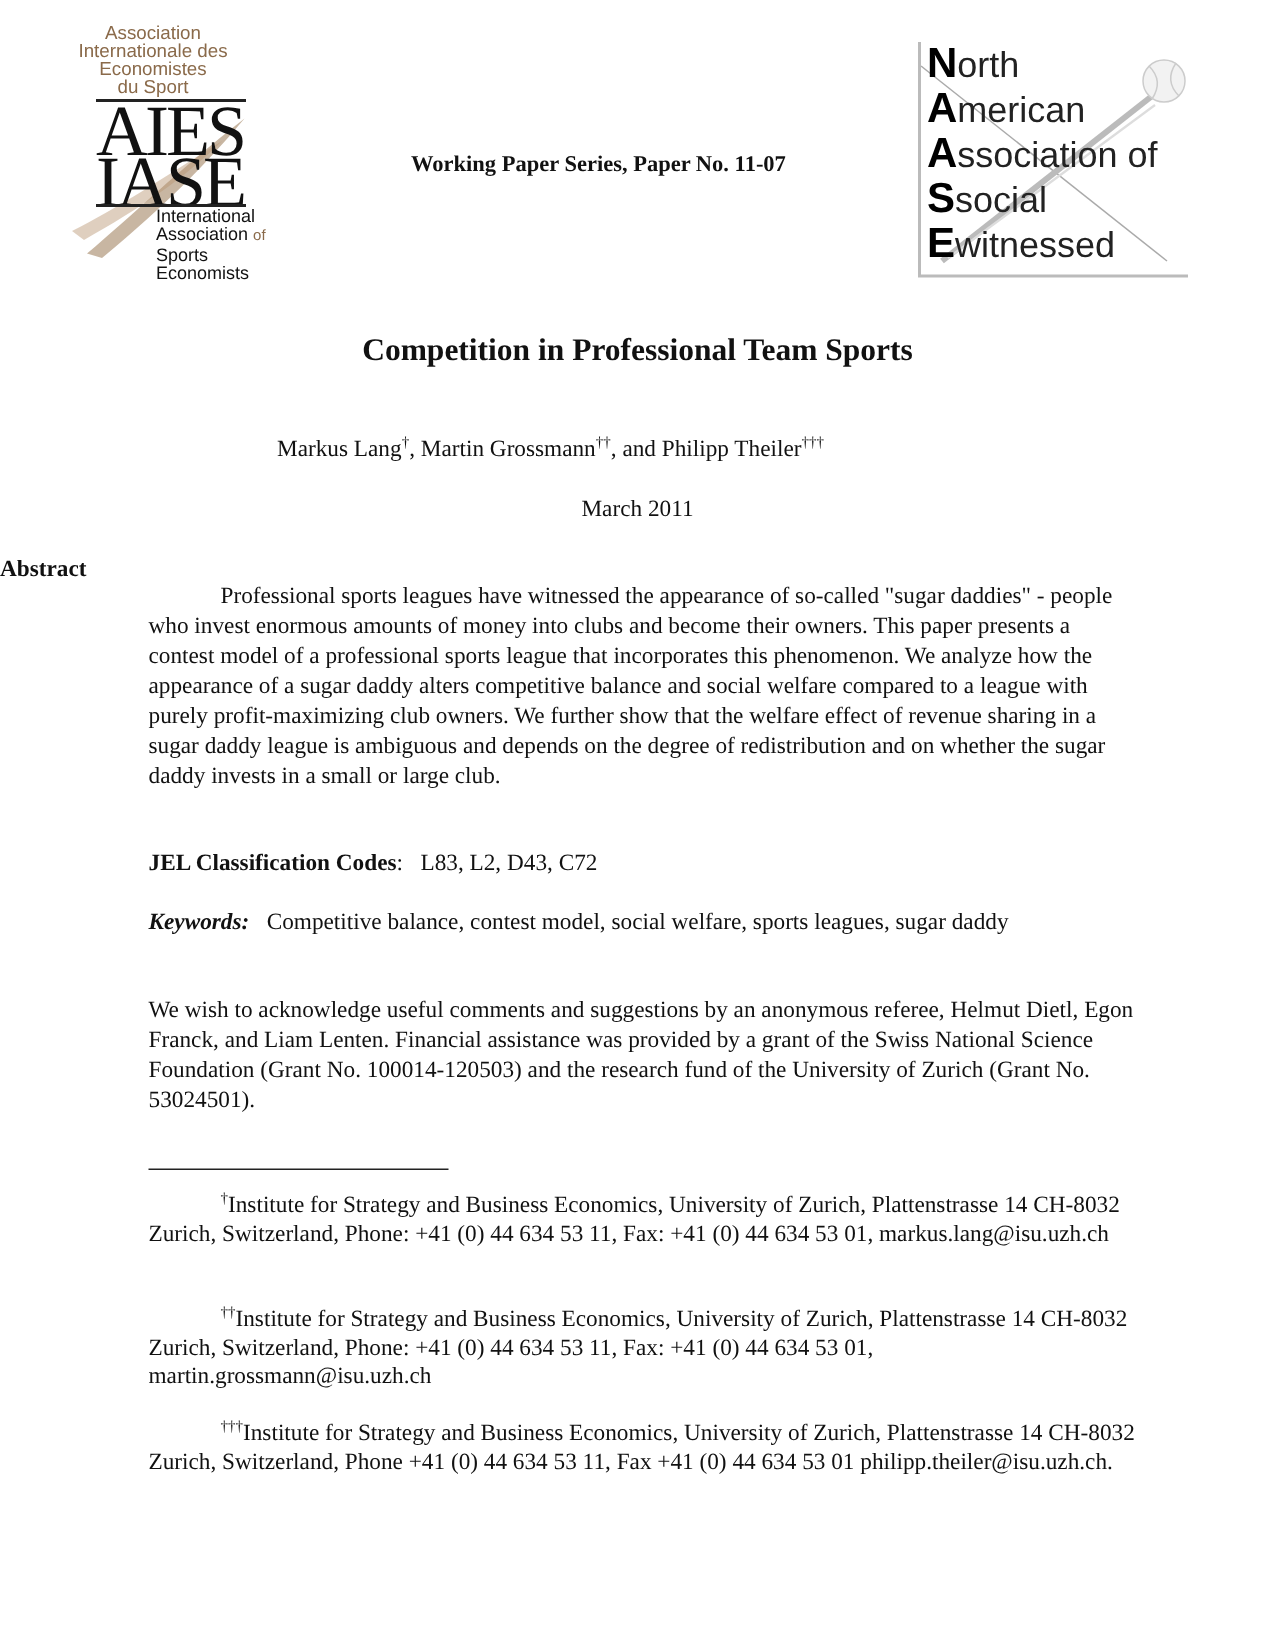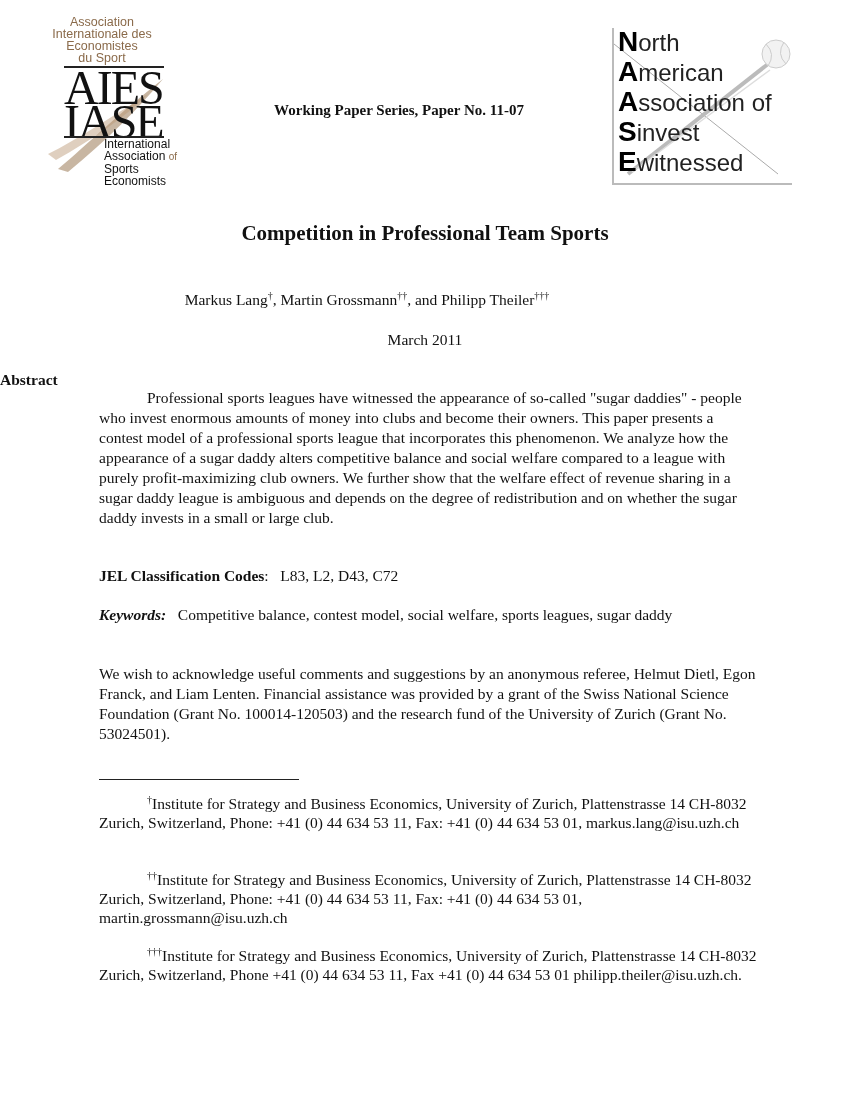--- a/index.html
+++ b/index.html
@@ -85,21 +85,21 @@
     <line x1="24" y1="148" x2="162" y2="46" stroke="#ddd" stroke-width="1.5"></line>
     <circle cx="168" cy="30" r="14" fill="#f2f2f2" stroke="#ccc" stroke-width="1"></circle>
     <path d="M158 20 Q168 30 160 42" fill="none" stroke="#ccc" stroke-width="1"></path>
     <path d="M176 18 Q168 30 178 40" fill="none" stroke="#ccc" stroke-width="1"></path>
   </svg>
   <div class="border-l"></div>
   <div class="border-b"></div>
   <div class="word" style="top:6px"><b>N</b><span>orth</span></div>
   <div class="word" style="top:36px"><b>A</b><span>merican</span></div>
   <div class="word" style="top:66px"><b>A</b><span>ssociation of</span></div>
-  <div class="word" style="top:96px"><b>S</b><span>invest</span></div>
+  <div class="word" style="top:96px"><b>S</b><span>social</span></div>
   <div class="word" style="top:126px"><b>E</b><span>witnessed</span></div>
 </div>
 
 <div id="title" class="abs">
   <div>Competition in Professional Team Sports</div>
 </div>
 
 <div id="authors" class="abs">
   <span>Markus Lang</span><sup>†</sup><span>, </span><span>Martin Grossmann</span><sup>††</sup><span>, and </span><span>Philipp Theiler</span><sup>†††</sup>
 </div>

